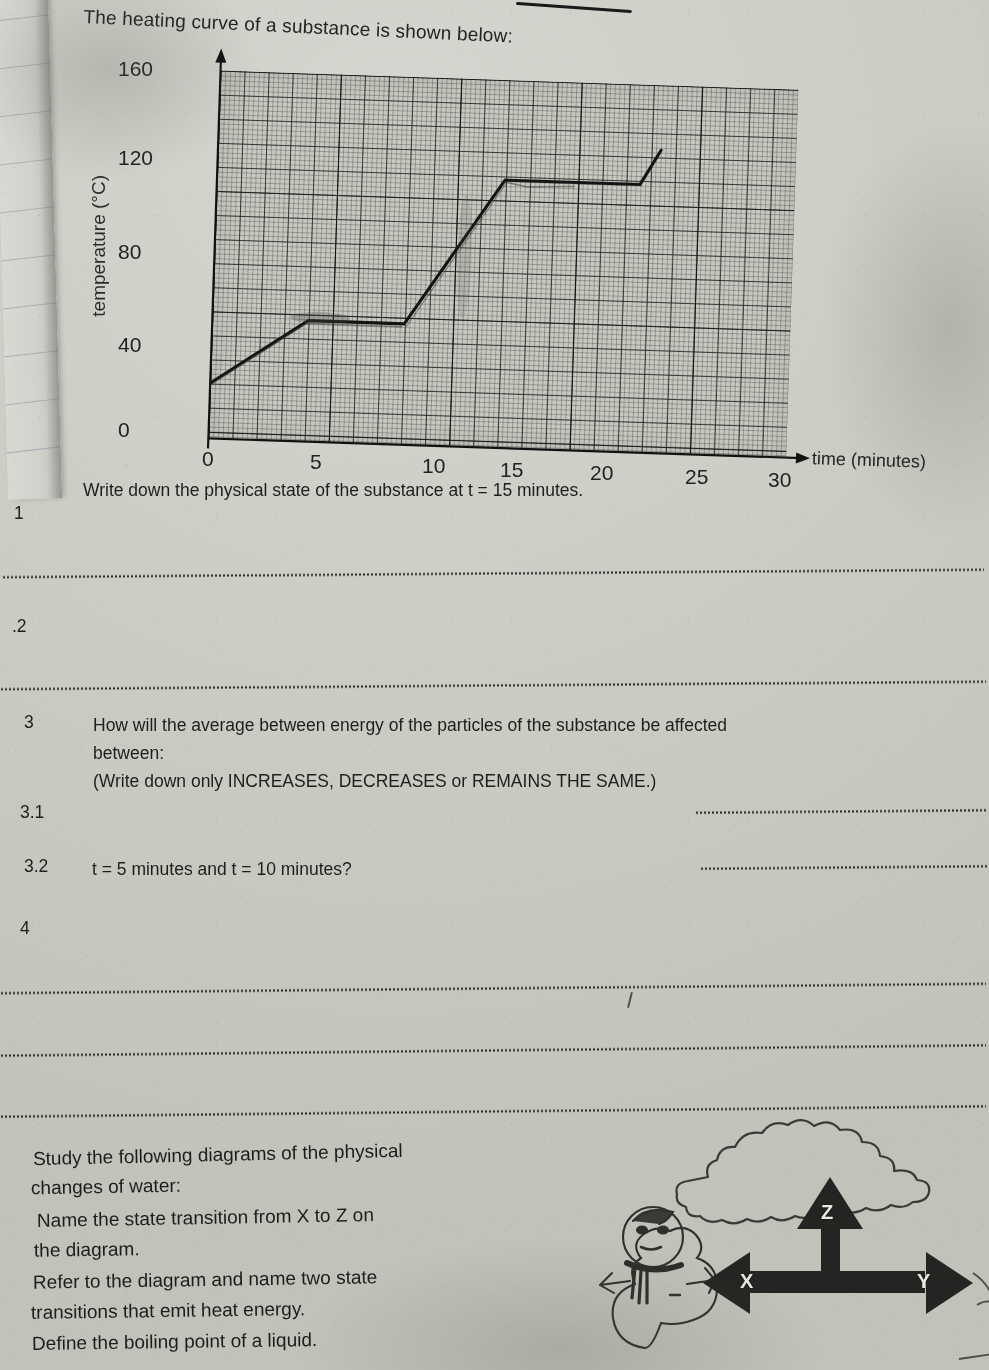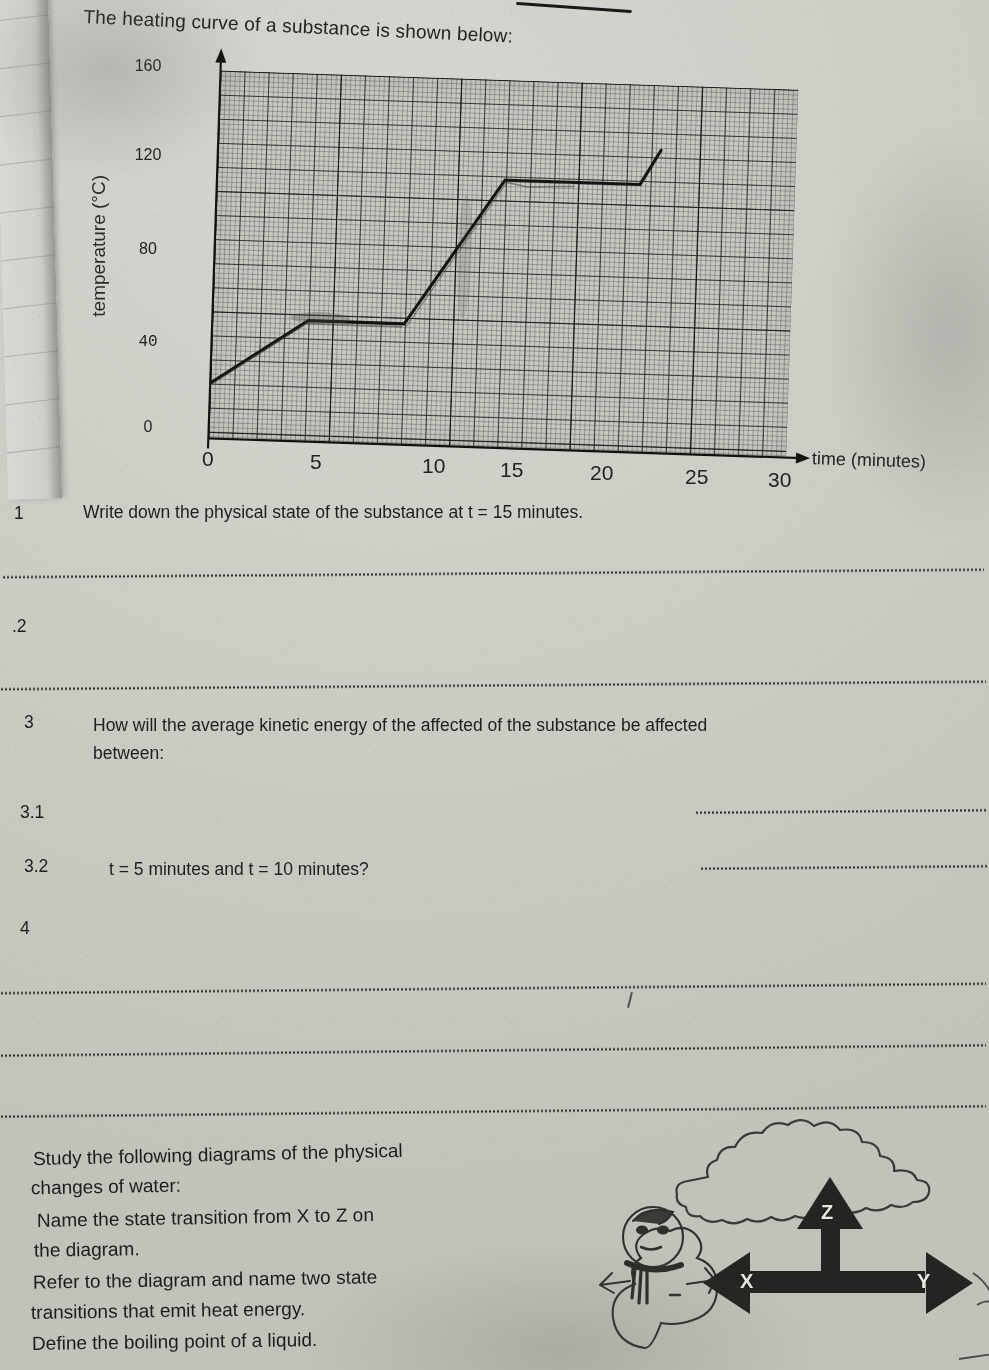--- a/index.html
+++ b/index.html
@@ -62,21 +62,21 @@
     position:absolute;left:516px;top:6px;width:116px;height:3px;
     background:#1a1a1a;border-radius:2px;transform:rotate(4deg);
   }
   .ylabel{
     position:absolute;left:88px;top:175px;
     font-size:19px;color:#2b2b2b;
     transform:rotate(-90deg) translateX(-100%);
     transform-origin:left top;white-space:nowrap;
   }
   .ytick{
-    position:absolute;font-size:16px;color:#222;text-align:center;width:60px;
+    position:absolute;font-size:21px;color:#222;text-align:left;width:60px;
   }
   .xtick{
     position:absolute;font-size:21px;color:#222;
   }
   .xaxis-name{
     position:absolute;left:812px;top:450px;font-size:18px;color:#222;
     transform:rotate(1.8deg);white-space:nowrap;
   }
   #plotwrap{
     position:absolute;left:196px;top:48px;width:600px;height:400px;
@@ -149,21 +149,21 @@
   <div id="chart">
 
     <div class="title">The heating curve of a substance is shown below:</div>
     <div class="stroke-mark"></div>
 
     <div class="ylabel">temperature (°C)</div>
 
     <div class="ytick" style="left:118px;top:57px;">160</div>
     <div class="ytick" style="left:118px;top:146px;">120</div>
     <div class="ytick" style="left:118px;top:240px;">80</div>
-    <div class="ytick" style="left:118px;top:333px;font-family:Liberation Mono, monospace;">40</div>
+    <div class="ytick" style="left:118px;top:333px;">40</div>
     <div class="ytick" style="left:118px;top:418px;">0</div>
 
     <div class="xtick" style="left:202px;top:447px;">0</div>
     <div class="xtick" style="left:310px;top:450px;">5</div>
     <div class="xtick" style="left:422px;top:454px;">10</div>
     <div class="xtick" style="left:500px;top:458px;">15</div>
     <div class="xtick" style="left:590px;top:461px;text-align:right;">20</div>
     <div class="xtick" style="left:685px;top:465px;">25</div>
     <div class="xtick" style="left:768px;top:468px;">30</div>
 
@@ -185,35 +185,36 @@
         <polyline points="206,272 302,124" fill="none" stroke="#3a3a3a" stroke-width="1.4" opacity=".45"></polyline>
         <polyline points="300,124 322,128 370,126" fill="none" stroke="#2d2d2d" stroke-width="1.5" opacity=".5"></polyline>
 
         <ellipse cx="120" cy="266" rx="30" ry="6" fill="#4a4a46" opacity=".30"></ellipse>
         <ellipse cx="262" cy="200" rx="7" ry="62" fill="#57574f" opacity=".16"></ellipse>
       </svg>
     </div>
   </div>
 
   <div class="qnum" style="left:14px;top:503px;">1</div>
-  <div class="q" style="left:83px;top:499px;">Write down the physical state of the substance at t = 15 minutes.</div>
+  <div class="q" style="left:83px;top:477px;">Write down the physical state of the substance at t = 15 minutes.</div>
   <div class="dotline" style="left:2px;top:572px;width:982px;transform:rotate(-0.45deg);"></div>
 
   <div class="qnum" style="left:12px;top:616px;">.2</div>
   <div class="dotline" style="left:0px;top:684px;width:986px;transform:rotate(-0.45deg);"></div>
 
   <div class="qnum" style="left:24px;top:712px;">3</div>
-  <div class="q" style="left:93px;top:712px;">How will the average kinetic energy of the affected of the substance be affected</div>
+  <div class="q" style="left:93px;top:712px;">How will the average between energy of the particles of the substance be affected</div>
   <div class="q" style="left:93px;top:740px;">between:</div>
+  <div class="q" style="left:93px;top:768px;">(Write down only INCREASES, DECREASES or REMAINS THE SAME.)</div>
 
   <div class="qnum" style="left:20px;top:802px;">3.1</div>
   <div class="dotline" style="left:695px;top:810px;width:293px;transform:rotate(-0.5deg);"></div>
 
   <div class="qnum" style="left:24px;top:856px;">3.2</div>
-  <div class="q" style="left:92px;top:856px;margin-left:17px;">t = 5 minutes and t = 10 minutes?</div>
+  <div class="q" style="left:92px;top:856px;">t = 5 minutes and t = 10 minutes?</div>
   <div class="dotline" style="left:700px;top:866px;width:288px;transform:rotate(-0.5deg);"></div>
 
   <div class="qnum" style="left:20px;top:918px;">4</div>
 
   <div class="dotline" style="left:0px;top:987px;width:986px;transform:rotate(-0.55deg);"></div>
   <div class="dotline" style="left:0px;top:1049px;width:986px;transform:rotate(-0.6deg);"></div>
   <div class="dotline" style="left:0px;top:1110px;width:986px;transform:rotate(-0.6deg);"></div>
 
   <div style="position:absolute;left:629px;top:992px;width:2px;height:16px;background:#333;transform:rotate(14deg);opacity:.8;"></div>
 

